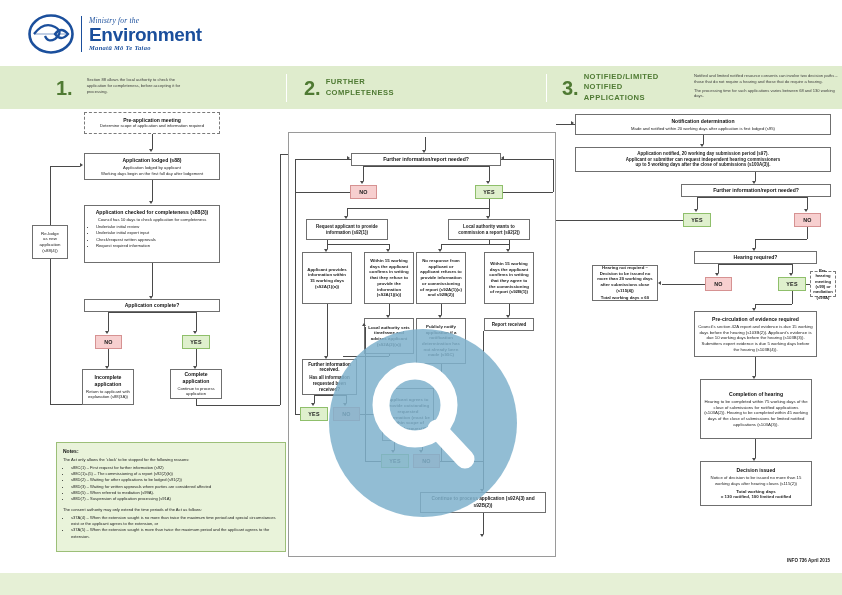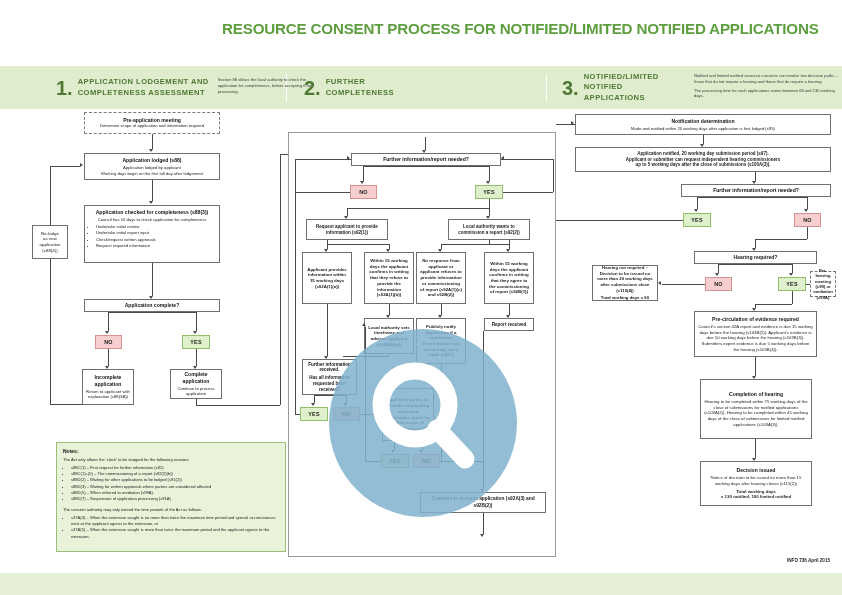--- a/index.html
+++ b/index.html
@@ -78,32 +78,42 @@
   .botband2{position:absolute;left:0;bottom:22px;width:842px;height:2px;background:#ffffff;}
   
   .magnifier{position:absolute;left:329px;top:222px;width:188px;height:188px;pointer-events:none;}
 </style>
 </head>
 <body>
 
 <div id="page">
 
   <div class="hdr">
-    <div class="main-title">RESOURCE CONSENT PROCESS FOR NOTIFIED/LIMITED NOTIFIED APPLICATIONS</div>
+    <div class="logo-wrap">
+      <svg class="logo-mark" viewBox="0 0 46 40">
+        <ellipse cx="23" cy="20" rx="21.5" ry="18.5" fill="none" stroke="#1b4f9c" stroke-width="2.6"></ellipse>
+        <path d="M6 20 Q16 7 27 13 Q36 18 27 25 Q20 29 17 22" fill="none" stroke="#1b4f9c" stroke-width="2.3"></path>
+        <path d="M40 20 Q33 12 27 20 Q33 28 40 20 Z" fill="none" stroke="#1b4f9c" stroke-width="2.3"></path>
+        <path d="M6 20 L40 20" stroke="#1b4f9c" stroke-width="1.1" opacity="0.55"></path>
+      </svg>
+      <div class="logo-txt">
+        <div class="logo-t1">Ministry for the</div>
+        <div class="logo-t2">Environment</div>
+        <div class="logo-t3">Manatū Mō Te Taiao</div>
+      </div>
+    </div>
   </div>
 
   <div class="band">
     <div class="band-inner">
       <div class="band-div" style="left:286px;"></div>
       <div class="band-div" style="left:546px;"></div>
 
       <div class="sec" style="left:56px;">
         <span class="sec-num">1.</span>
-        <span class="sec-lbl" style="white-space:pre-line;">APPLICATION LODGEMENT AND
-COMPLETENESS ASSESSMENT</span>
         <span class="sec-note">
             <p>Section 88 allows the local authority to check the application for completeness, before accepting it for processing.</p>
           </span>
       </div>
 
       <div class="sec" style="left:304px;">
         <span class="sec-num">2.</span>
         <span class="sec-lbl" style="white-space:pre-line;">FURTHER
 COMPLETENESS</span>
       </div>

